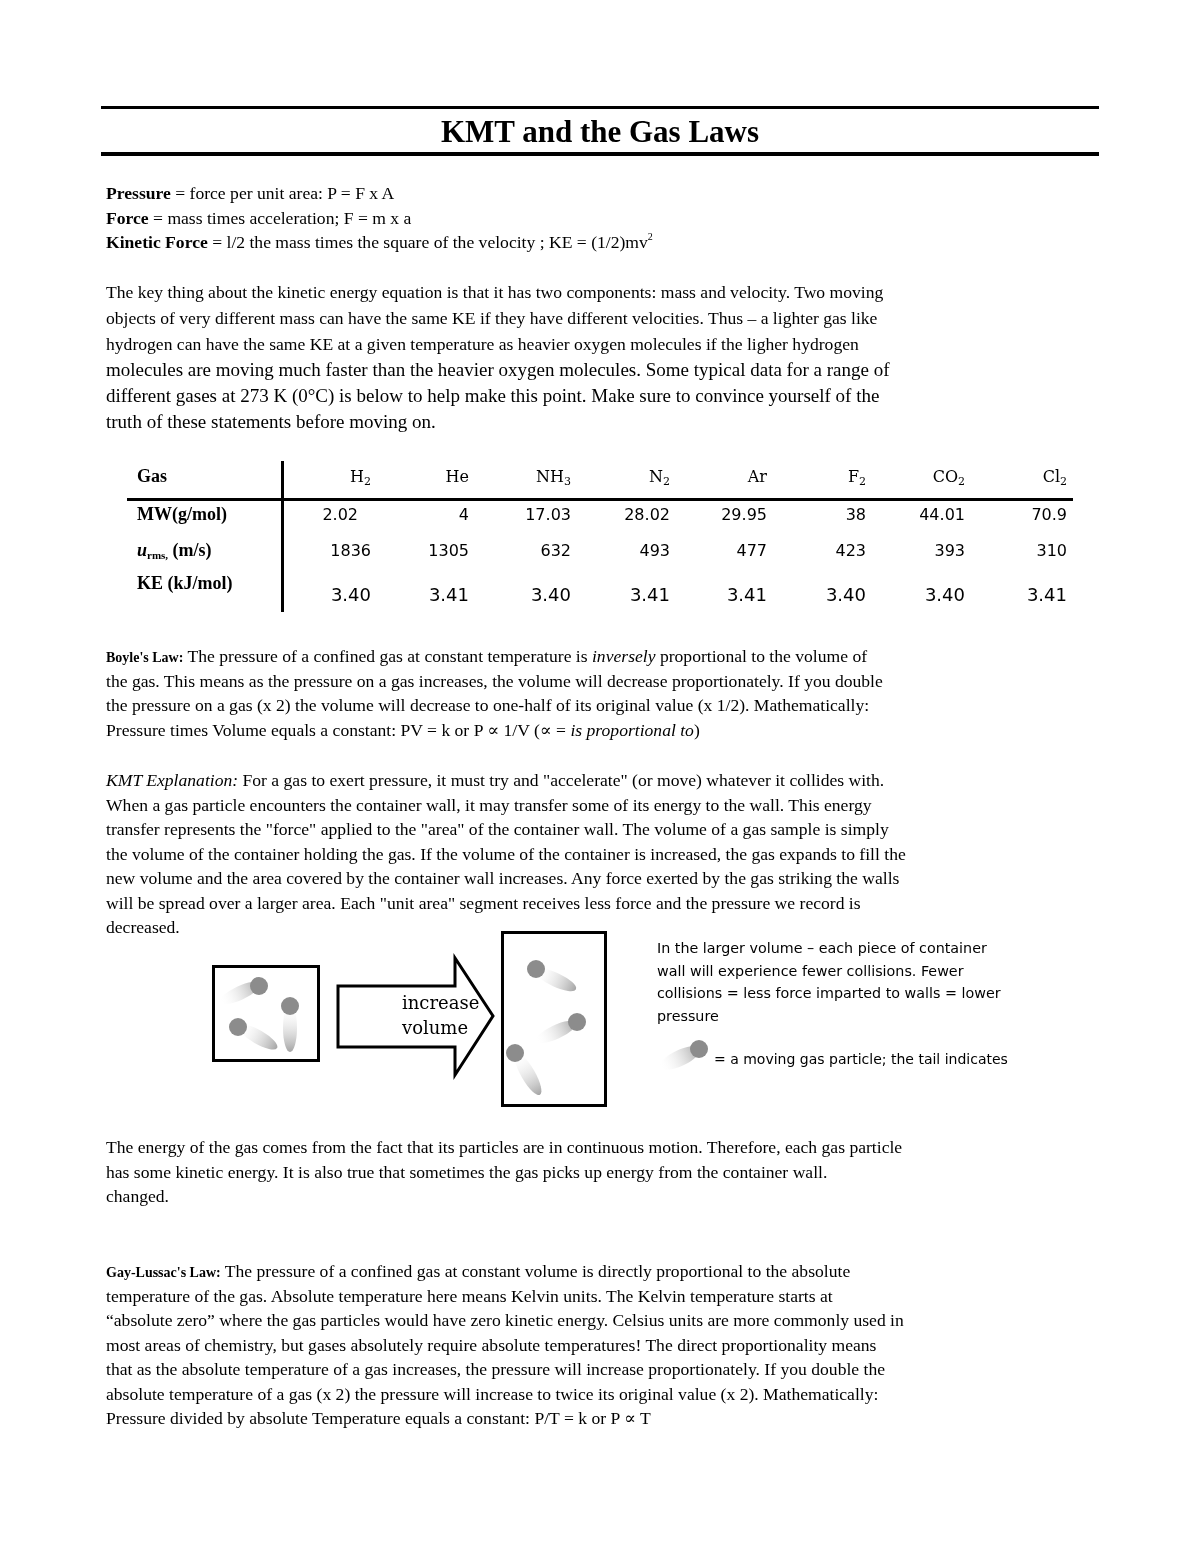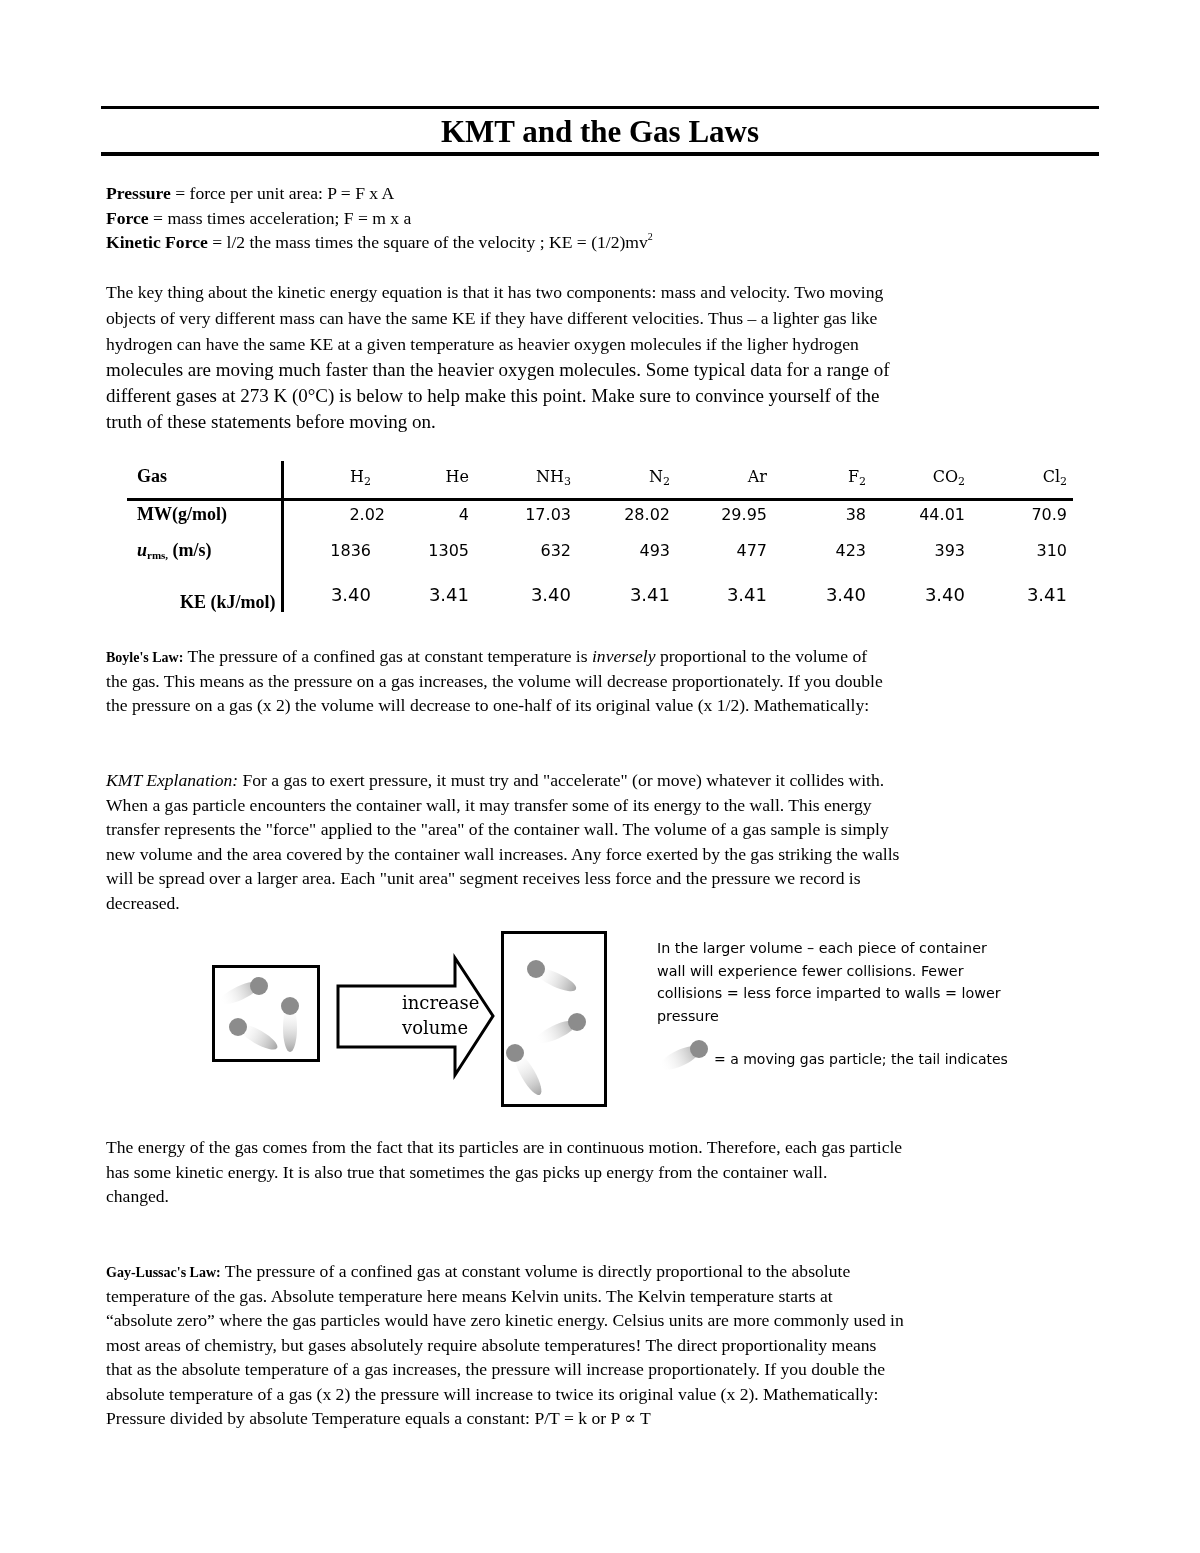--- a/index.html
+++ b/index.html
@@ -83,32 +83,32 @@
   <span class="line big">truth of these statements before moving on.</span>
 </div>
 
 <div class="abs tbl">
   <div class="vline"></div>
   <div class="hline"></div>
 
   <div class="rowlbl" style="top:5px;">Gas</div>
   <div class="rowlbl" style="top:43px;">MW(g/mol)</div>
   <div class="rowlbl" style="top:79px;"><i>u</i><sub>rms,</sub><span> (m/s)</span></div>
-  <div class="rowlbl" style="top:131px;margin-left:43px;">KE (kJ/mol)</div>
+  <div class="rowlbl" style="top:112px;">KE (kJ/mol)</div>
 
   <div class="cell hdr" style="left:164px;top:6px;"><span>H</span><sub>2</sub></div>
   <div class="cell hdr" style="left:262px;top:6px;"><span>He</span><sub></sub></div>
   <div class="cell hdr" style="left:364px;top:6px;"><span>NH</span><sub>3</sub></div>
   <div class="cell hdr" style="left:463px;top:6px;"><span>N</span><sub>2</sub></div>
   <div class="cell hdr" style="left:560px;top:6px;"><span>Ar</span><sub></sub></div>
   <div class="cell hdr" style="left:659px;top:6px;"><span>F</span><sub>2</sub></div>
   <div class="cell hdr" style="left:758px;top:6px;"><span>CO</span><sub>2</sub></div>
   <div class="cell hdr" style="left:860px;top:6px;"><span>Cl</span><sub>2</sub></div>
 
-  <div class="cell" style="left:178px;top:44px;">2.02</div>
+  <div class="cell" style="left:151px;top:44px;">2.02</div>
   <div class="cell" style="left:262px;top:44px;">4</div>
   <div class="cell" style="left:364px;top:44px;">17.03</div>
   <div class="cell" style="left:463px;top:44px;">28.02</div>
   <div class="cell" style="left:560px;top:44px;">29.95</div>
   <div class="cell" style="left:659px;top:44px;">38</div>
   <div class="cell" style="left:758px;top:44px;">44.01</div>
   <div class="cell" style="left:860px;top:44px;">70.9</div>
 
   <div class="cell" style="left:164px;top:80px;">1836</div>
   <div class="cell" style="left:262px;top:80px;">1305</div>
@@ -126,26 +126,28 @@
   <div class="cell ke" style="left:560px;top:123px;">3.41</div>
   <div class="cell ke" style="left:659px;top:123px;">3.40</div>
   <div class="cell ke" style="left:758px;top:123px;">3.40</div>
   <div class="cell ke" style="left:860px;top:123px;">3.41</div>
 </div>
 
 <div class="abs para boyle">
   <span class="line"><b class="law-title">Boyle's Law:</b><span> The pressure of a confined gas at constant temperature is </span><i>inversely</i><span> proportional to the volume of</span></span>
   <span class="line">the gas.  This means as the pressure on a gas increases, the volume will decrease proportionately.  If you double</span>
   <span class="line">the pressure on a gas (x 2) the volume will decrease to one-half of its original value (x 1/2).  Mathematically:</span>
+  <span class="line"><span>Pressure times Volume equals a constant:  PV = k  or P ∝ 1/V   (∝ = </span><i>is proportional to</i><span>)</span></span>
 </div>
 
 <div class="abs para kmt">
   <span class="line"><i>KMT Explanation:</i><span>  For a gas to exert pressure, it must try and "accelerate" (or move) whatever it collides with.</span></span>
   <span class="line">When a gas particle encounters the container wall, it may transfer some of its energy to the wall.  This energy</span>
   <span class="line">transfer represents the "force" applied to the "area" of the container wall.  The volume of a gas sample is simply</span>
+  <span class="line">the volume of the container holding the gas.  If the volume of the container is increased, the gas expands to fill the</span>
   <span class="line">new volume and the area covered by the container wall increases.  Any force exerted by the gas striking the walls</span>
   <span class="line">will be spread over a larger area.  Each "unit area" segment receives less force and the pressure we record is</span>
   <span class="line">decreased.</span>
 </div>
 
 <div class="abs box-small"></div>
 <div class="abs box-large"></div>
 
 <svg class="particle-svg" width="1200" height="1553">
   <defs>

